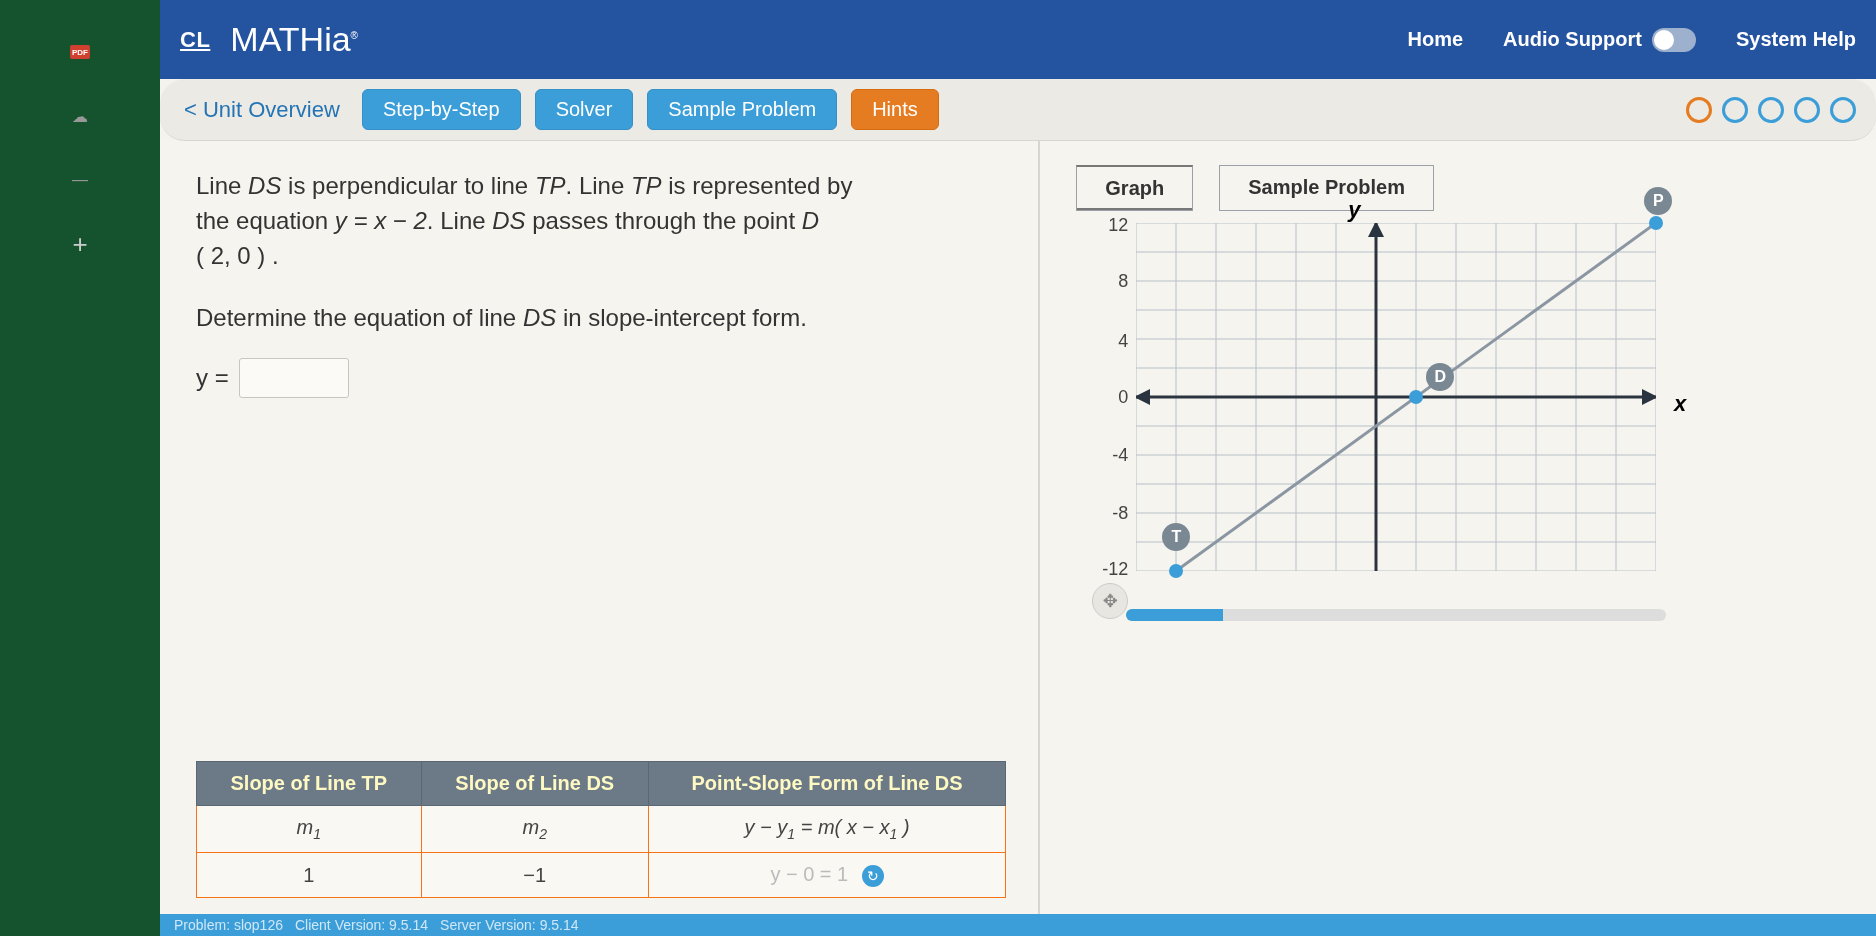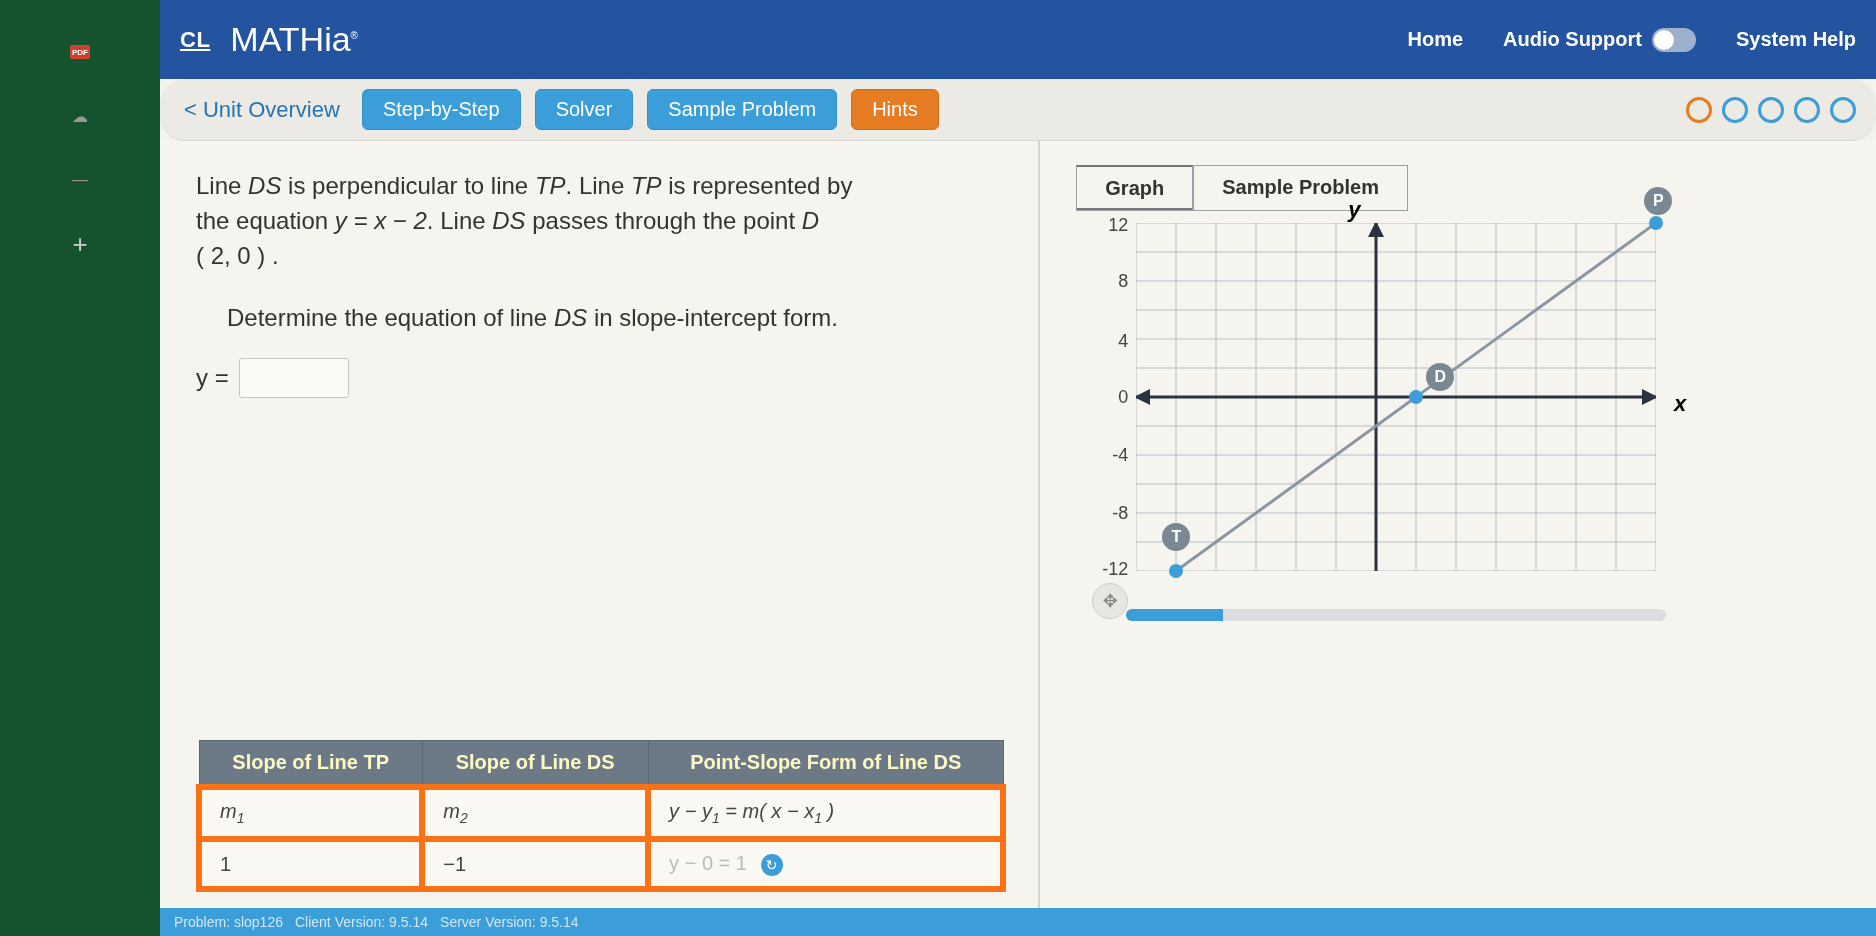--- a/index.html
+++ b/index.html
@@ -30,47 +30,47 @@
 .progress-dots { margin-left: auto; display: flex; gap: 10px; align-items:center; padding-right:4px;}
 .dot { width: 26px; height: 26px; border-radius: 50%; border: 3px solid #3b9ed8; background: transparent; }
 .dot.orange { border-color: #e67c22; }
 
 .content { flex: 1; display: flex; background: #f6f4ef; position:relative; }
 .problem-pane { flex: 1.05; padding: 28px 32px 16px 36px; border-right: 2px solid #d8d6d0; display:flex; flex-direction:column; }
 .graph-pane { flex: 1; padding: 24px 28px 16px 36px; position:relative;}
 
 .prob-text { font-size: 24px; color: #333; line-height: 1.45; }
 .prob-text em { font-style: italic; }
-.determine { margin-top: 28px; margin-left: 31px; }
+.determine { margin-top: 28px; }
 .answer-row { margin-top: 22px; display: flex; align-items: center; gap: 10px; font-size: 24px; color:#333;}
 .answer-input { width: 110px; height: 40px; border: 1px solid #c8c6c0; background: #fbfaf6; border-radius:3px;}
 
 .work-table { margin-top: auto; border-collapse: collapse; font-size: 20px; }
 .work-table th { background: #6c7a87; color: #fef9c3; font-weight: 600; padding: 10px 18px; border: 1px solid #5a6874; text-align:center;}
-.work-table td { padding: 10px 18px; border: 6px solid #f97316; background: #faf8f3; color:#444;}
+.work-table td { padding: 10px 18px; border: 1px solid #f97316; text-align: center; background: #faf8f3; color:#444;}
 .work-table td.ghost{color:#bbb;}
 .refresh-ic{ width:22px;height:22px; background:#3b9ed8; border-radius:50%; display:inline-flex; align-items:center; justify-content:center; color:white; font-size:14px; margin-left:8px;}
 .sub{font-size:0.7em; vertical-align:sub;}
 
-.tab-row { display: flex; gap: 0; margin-bottom: 12px; }
+.tab-row { display: flex; gap: 26px; margin-bottom: 12px; }
 .tab { padding: 10px 28px; border: 1px solid #9aa0a6; background: #f6f4ef; font-size: 20px; color: #333; font-weight:600;}
 .tab.active { border-top:2px solid #777; box-shadow: 0 -2px 0 #777 inset;}
 
 .graph-box { position: relative; width: 520px; height: 360px; margin-left: 60px; }
 .axis-label-y{position:absolute; left:212px; top:-26px; font-style:italic; font-weight:bold; font-size:22px;}
 .axis-label-x{position:absolute; right:-30px; top:168px; font-style:italic; font-weight:bold; font-size:22px;}
 .tick-label{position:absolute; font-size:18px; color:#444; text-align:right; width:40px; left:-48px;}
 svg.grid{position:absolute; inset:0;}
 .point-label{position:absolute; width:28px; height:28px; background:#7a8894; border-radius:50%; color:white; display:flex; align-items:center; justify-content:center; font-size:16px; font-weight:600;}
 .point-dot{position:absolute; width:14px; height:14px; background:#3b9ed8; border-radius:50%; transform:translate(-50%,-50%);}
 .scrub{position:absolute; bottom:-38px; left:-10px; right:-10px; height:12px; background:#ddd; border-radius:6px;}
 .scrub-fill{position:absolute; inset:0; width:18%; background:#3b9ed8; border-radius:6px 0 0 6px;}
 .move-handle{position:absolute; left:-44px; top:360px; width:36px; height:36px; background:#e8e6e0; border:1px solid #ccc; border-radius:50%; display:flex; align-items:center; justify-content:center; color:#888; font-size:18px;}
 
-.footer-bar { height: 28px; background: #3b9ed8; color: #cfe7f7; font-size: 14px; display: flex; align-items: center; padding: 0 14px; gap: 12px;}
+.footer-bar { height: 22px; background: #3b9ed8; color: #cfe7f7; font-size: 14px; display: flex; align-items: center; padding: 0 14px; gap: 12px;}
 </style>
 </head>
 <body>
 
 <div class="outer">
   <div class="left-rail">
     <div class="rail-icon">
         <div class="pdf-badge">PDF</div>
       </div>
     <div class="rail-icon">☁</div>

